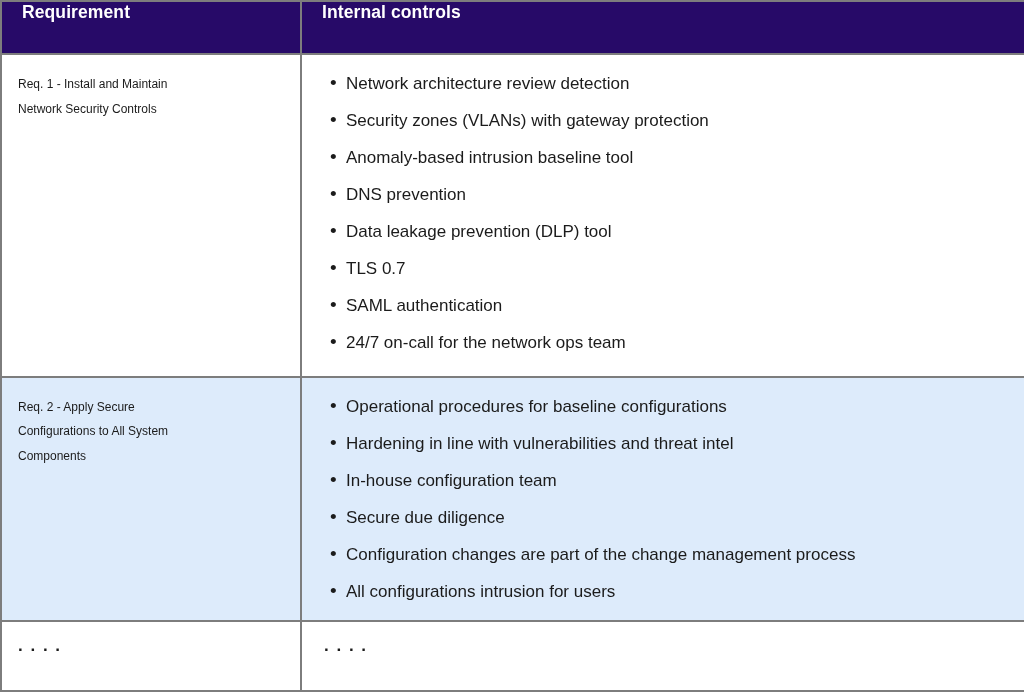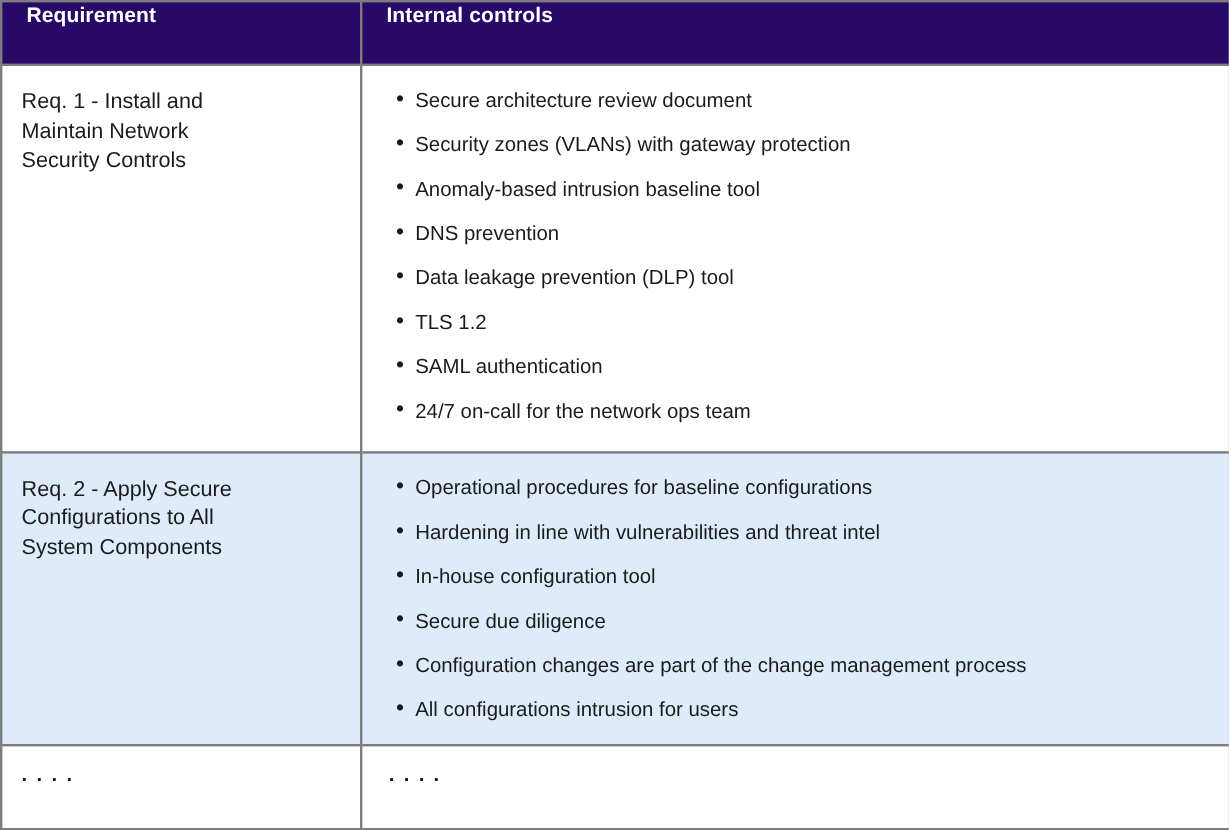--- a/index.html
+++ b/index.html
@@ -40,21 +40,21 @@
     vertical-align: middle;
     padding-left: 20px;
     letter-spacing: 0.1px;
   }
 
   tr.data-row-1 { height: 321px; }
   tr.data-row-2 { height: 217px; background: var(--alt-row-bg); }
   tr.ellipsis-row { height: 70px; }
 
   td.req-cell {
-    font-size: 18px;
+    font-size: 12px;
     line-height: 24.5px;
     padding: 17px 91px 16px 16px;
   }
   td.controls-cell {
     padding: 19px 20px 0 16px;
     font-size: 17px;
   }
   ul.controls-list {
     list-style: none;
   }
@@ -93,38 +93,38 @@
     <tr>
       <th class="header-cell">Requirement</th>
       <th class="header-cell">Internal controls</th>
     </tr>
   </thead>
   <tbody>
     <tr class="data-row-1">
       <td class="req-cell">Req. 1 - Install and Maintain Network Security Controls</td>
       <td class="controls-cell">
         <ul class="controls-list">
-            <li>Secure architecture review document</li>
+            <li>Network architecture review detection</li>
             <li>Security zones (VLANs) with gateway protection</li>
             <li>Anomaly-based intrusion baseline tool</li>
             <li>DNS prevention</li>
             <li>Data leakage prevention (DLP) tool</li>
-            <li>TLS 1.2</li>
+            <li>TLS 0.7</li>
             <li>SAML authentication</li>
             <li>24/7 on-call for the network ops team</li>
           </ul>
       </td>
     </tr>
     <tr class="data-row-2">
       <td class="req-cell">Req. 2 - Apply Secure Configurations to All System Components</td>
       <td class="controls-cell">
         <ul class="controls-list">
             <li>Operational procedures for baseline configurations</li>
             <li>Hardening in line with vulnerabilities and threat intel</li>
-            <li>In-house configuration tool</li>
+            <li>In-house configuration team</li>
             <li>Secure due diligence</li>
             <li>Configuration changes are part of the change management process</li>
             <li>All configurations intrusion for users</li>
           </ul>
       </td>
     </tr>
     <tr class="ellipsis-row">
       <td class="dots-cell left">. . . .</td>
       <td class="dots-cell right">. . . .</td>
     </tr>

